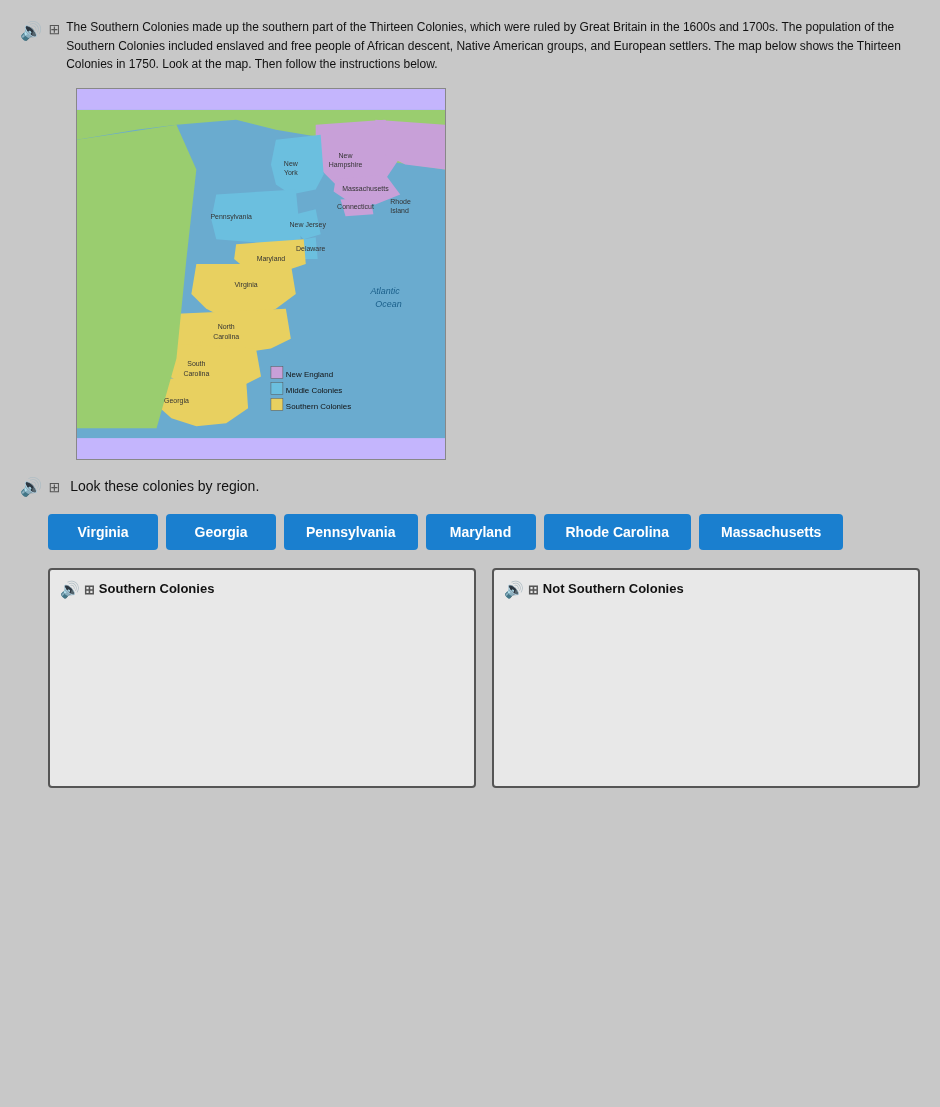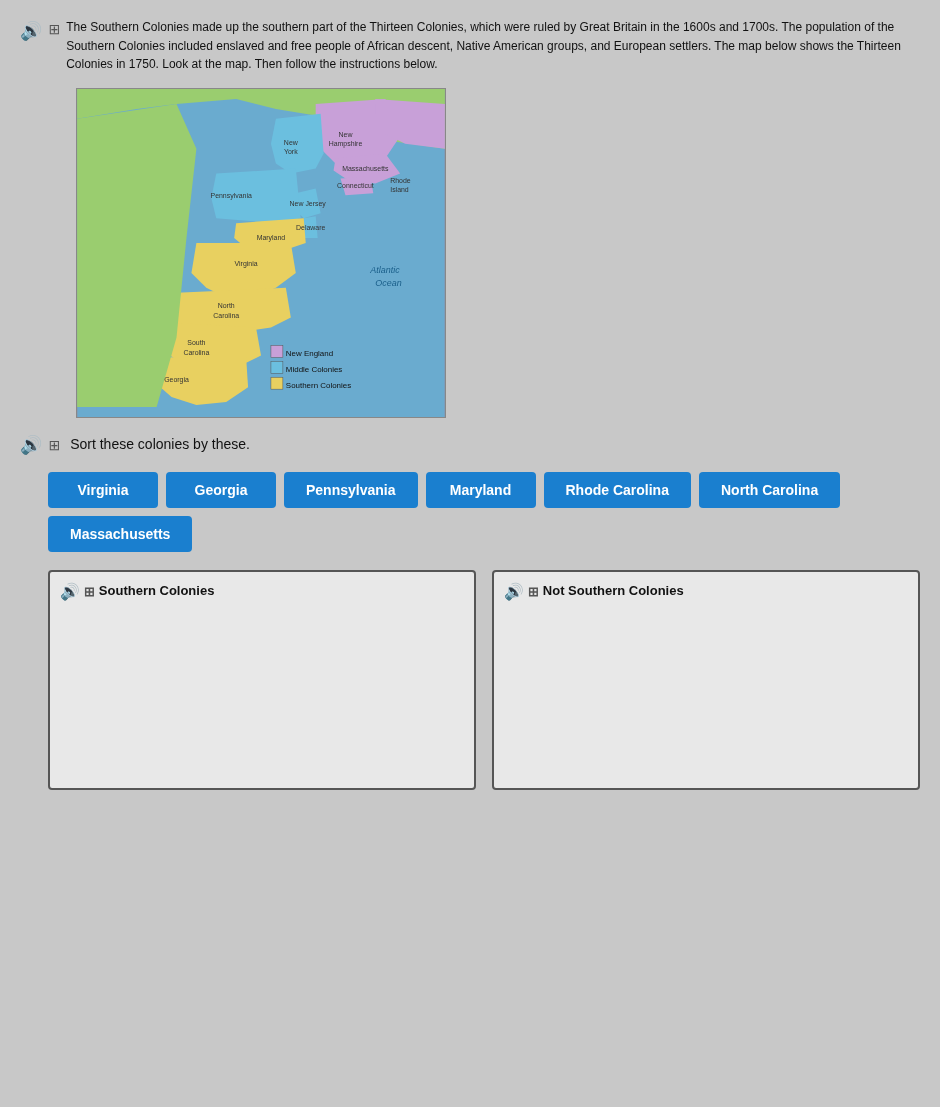--- a/index.html
+++ b/index.html
@@ -38,25 +38,25 @@
     .intro-text {
       font-size: 12px;
       line-height: 1.55;
       color: #111;
       flex: 1;
     }
 
     .map-container {
       margin: 14px 0 14px 28px;
       width: 370px;
-      height: 330px;
+      height: 372px;
       position: relative;
       border: 1px solid #888;
       overflow: hidden;
-      background: #ef4444;
+      background: #c4b5fd;
     }
 
     
     .map-svg {
       width: 100%;
       height: 100%;
     }
 
     .sort-section {
       display: flex;
@@ -219,30 +219,29 @@
 
       <rect x="195" y="290" width="12" height="12" fill="#e8d060" stroke="#555" stroke-width="0.5"></rect>
       <text x="210" y="301" fill="#111" font-size="8" font-family="Arial">Southern Colonies</text>
     </svg>
   </div>
 </div>
 
 <div class="sort-section">
   <span class="audio-icon">🔊</span>
   <span class="expand-icon">⊞</span>
-  <span class="sort-text">Sort these colonies by these.</span>
+  <span class="sort-text">Look these colonies by region.</span>
 </div>
 
 <div class="colonies-buttons">
   <button class="colony-btn">Virginia</button>
   <button class="colony-btn">Georgia</button>
   <button class="colony-btn">Pennsylvania</button>
   <button class="colony-btn">Maryland</button>
   <button class="colony-btn">Rhode Carolina</button>
-  <button class="colony-btn">North Carolina</button>
   <button class="colony-btn">Massachusetts</button>
 </div>
 
 <div class="drop-zones">
   <div class="drop-zone">
     <div class="drop-zone-header">
       <span class="audio-icon">🔊</span>
       <span class="expand-icon">⊞</span>
       <span class="drop-zone-title">Southern Colonies</span>
     </div>

